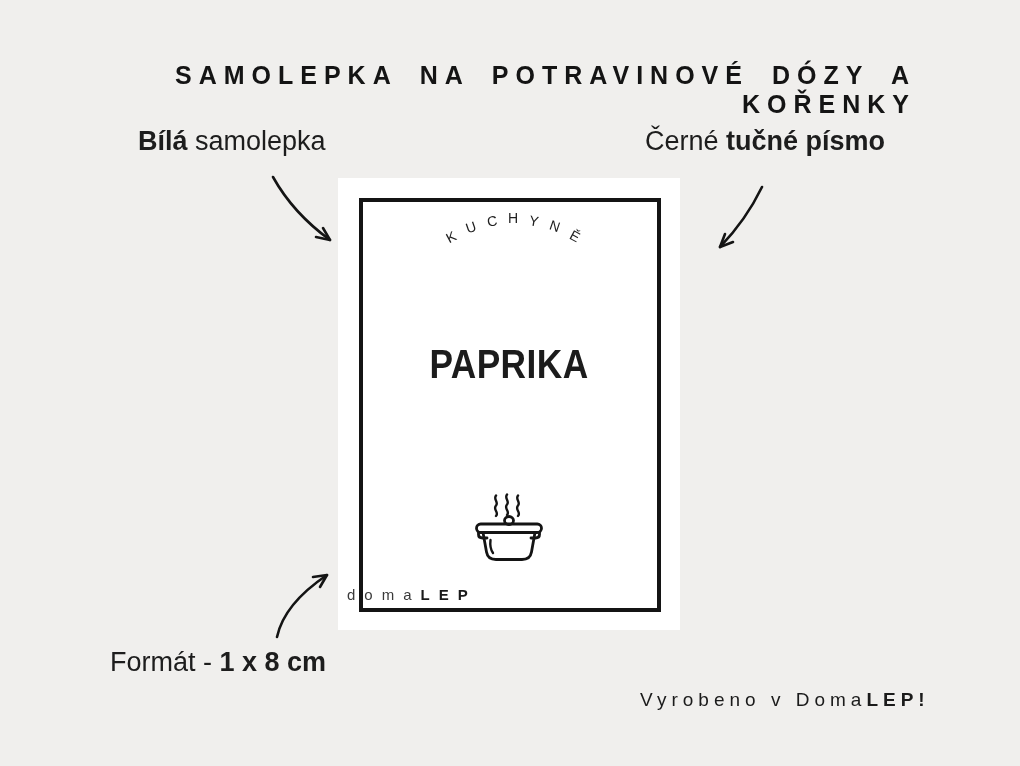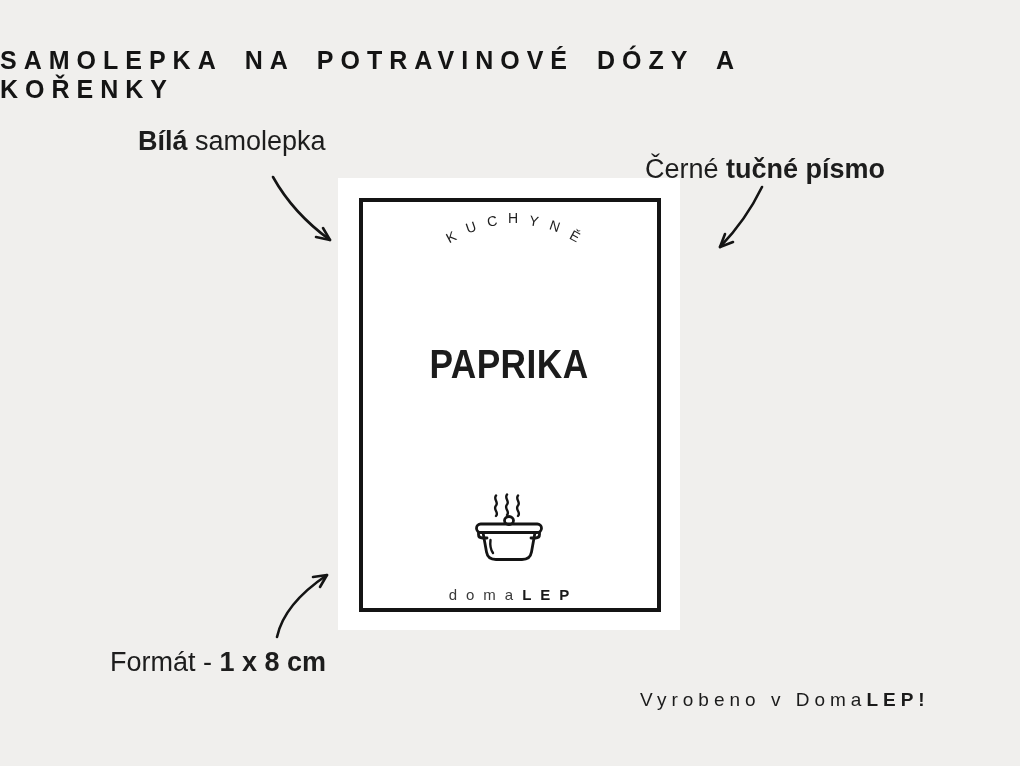--- a/index.html
+++ b/index.html
@@ -6,31 +6,31 @@
   body{
     width:1020px;height:766px;
     background:#f0efed;
     font-family:"Liberation Sans", sans-serif;
     color:#161616;
     overflow:hidden;
   }
   .stage{position:relative;width:1020px;height:766px;}
 
   .title{
-    position:absolute;top:46px;left:0;width:916px;
-    text-align:left;
+    position:absolute;top:61px;left:0;width:916px;
+    text-align:right;
     font-size:25px;font-weight:700;
     letter-spacing:7px;word-spacing:9px;
     color:#141414;
   }
 
   .ann{position:absolute;font-size:27px;color:#1d1d1d;white-space:nowrap;}
   .ann b{font-weight:700;}
   .ann-left{left:138px;top:126px;text-align:right;}
-  .ann-right{left:645px;top:126px;margin-top:28px;}
+  .ann-right{left:645px;top:126px;}
   .ann-format{left:110px;top:647px;}
 
   .credit{
     position:absolute;left:640px;top:689px;
     font-size:19px;letter-spacing:5px;color:#1b1b1b;white-space:nowrap;
   }
   .credit b{font-weight:700;text-align:right;}
 
   .card{
     position:absolute;left:338px;top:178px;width:342px;height:452px;
@@ -49,21 +49,21 @@
   .product{
     position:absolute;top:166px;left:0;width:100%;
     text-align:center;
     font-size:41px;line-height:41px;font-weight:700;color:#1c1c1c;
     letter-spacing:0.5px;
     transform:scaleX(0.86);
   }
   .pot{position:absolute;left:137px;top:313px;width:68px;height:70px;}
   .brand{
     position:absolute;top:408px;left:0;width:100%;
-    text-align:center;text-indent:9px;
+    text-indent:9px;
     font-size:15px;letter-spacing:9px;color:#3a3a3a;white-space:nowrap;
   }
   .brand b{font-weight:700;color:#1a1a1a;}
 
   .arrow{position:absolute;}
   .arrow path{fill:none;stroke:#141414;stroke-width:2.6;stroke-linecap:round;stroke-linejoin:round;}
 
   .pot path,.pot rect,.pot ellipse{fill:none;stroke:#141414;stroke-linecap:round;stroke-linejoin:round;}
 </style>
 </head>

